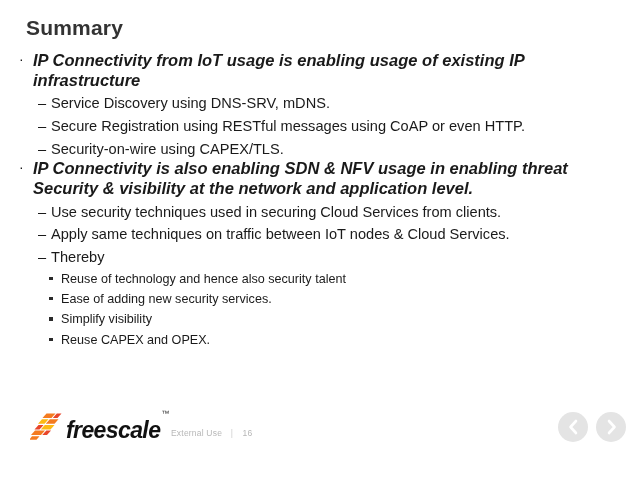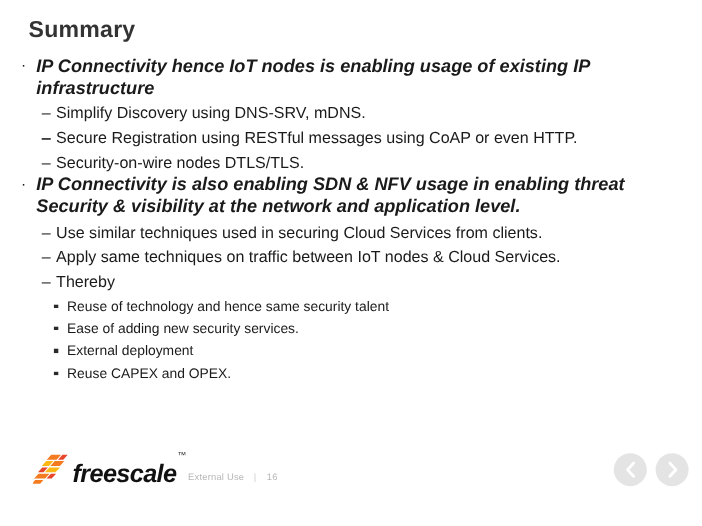--- a/index.html
+++ b/index.html
@@ -167,32 +167,32 @@
   .nav-btn svg { display: block; }
 </style>
 </head>
 <body>
 
 <div class="slide">
 
   <div class="slide-title">Summary</div>
 
   <div class="content">
-      <div class="lvl1"><span class="marker">·</span><span>IP Connectivity hence IoT nodes is enabling usage of existing IP infrastructure</span></div>
-      <div class="lvl2"><span class="marker">–</span><span>Simplify Discovery using DNS-SRV, mDNS.</span></div>
+      <div class="lvl1"><span class="marker">·</span><span>IP Connectivity from IoT usage is enabling usage of existing IP infrastructure</span></div>
+      <div class="lvl2"><span class="marker">–</span><span>Service Discovery using DNS-SRV, mDNS.</span></div>
       <div class="lvl2"><span class="marker">–</span></div>
       <div class="lvl2"><span class="marker">–</span><span>Secure Registration using RESTful messages using CoAP or even HTTP.</span></div>
-      <div class="lvl2"><span class="marker">–</span><span>Security-on-wire nodes DTLS/TLS.</span></div>
+      <div class="lvl2"><span class="marker">–</span><span>Security-on-wire using CAPEX/TLS.</span></div>
       <div class="lvl1"><span class="marker">·</span><span>IP Connectivity is also enabling SDN &amp; NFV usage in enabling threat Security &amp; visibility at the network and application level.</span></div>
-      <div class="lvl2"><span class="marker">–</span><span>Use similar techniques used in securing Cloud Services from clients.</span></div>
+      <div class="lvl2"><span class="marker">–</span><span>Use security techniques used in securing Cloud Services from clients.</span></div>
       <div class="lvl2"><span class="marker">–</span><span>Apply same techniques on traffic between IoT nodes &amp; Cloud Services.</span></div>
       <div class="lvl2"><span class="marker">–</span><span>Thereby</span></div>
-      <div class="lvl3"><span class="marker"></span><span>Reuse of technology and hence same security talent</span></div>
+      <div class="lvl3"><span class="marker"></span><span>Reuse of technology and hence also security talent</span></div>
       <div class="lvl3"><span class="marker"></span><span>Ease of adding new security services.</span></div>
-      <div class="lvl3"><span class="marker"></span><span>External deployment</span></div>
+      <div class="lvl3"><span class="marker"></span><span>Simplify visibility</span></div>
       <div class="lvl3"><span class="marker"></span><span>Reuse CAPEX and OPEX.</span></div>
     </div>
 
   <div class="footer">
 
     <div class="logo-wrap">
       <span class="logo-mark">
         <svg viewBox="0 0 34 30" width="34" height="30" aria-hidden="true">
           <g>
             <polygon points="16.5,2.5 25.5,2.5 21.5,7.0 12.5,7.0" fill="#f47b20"></polygon>

